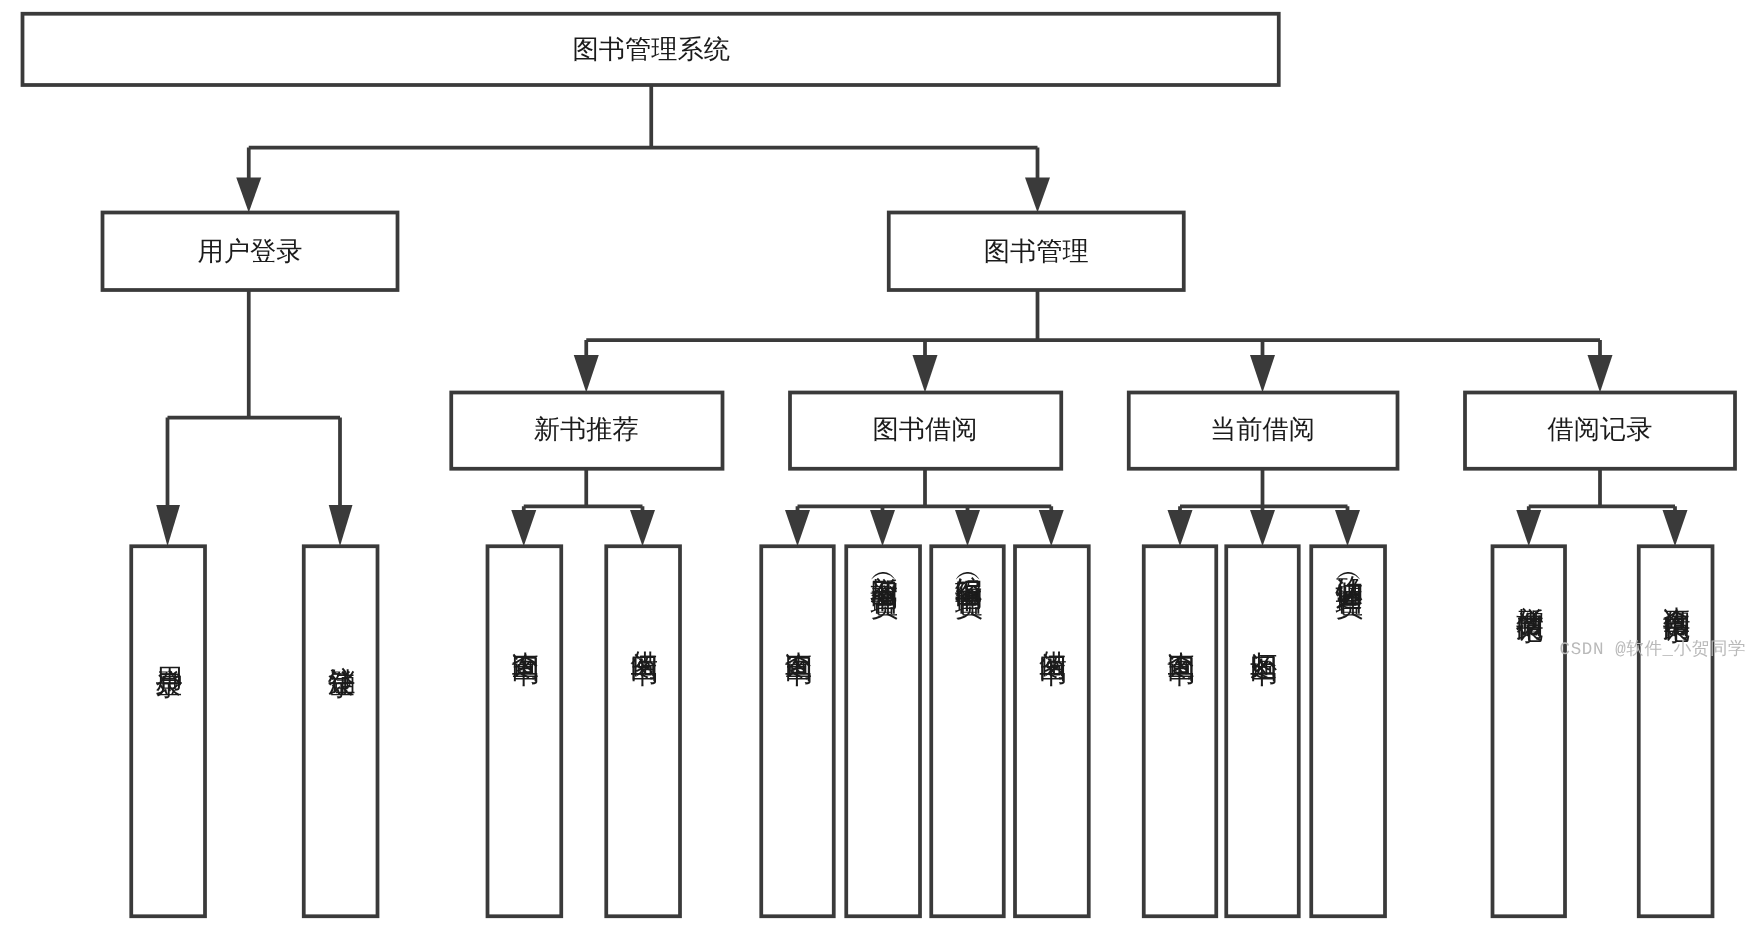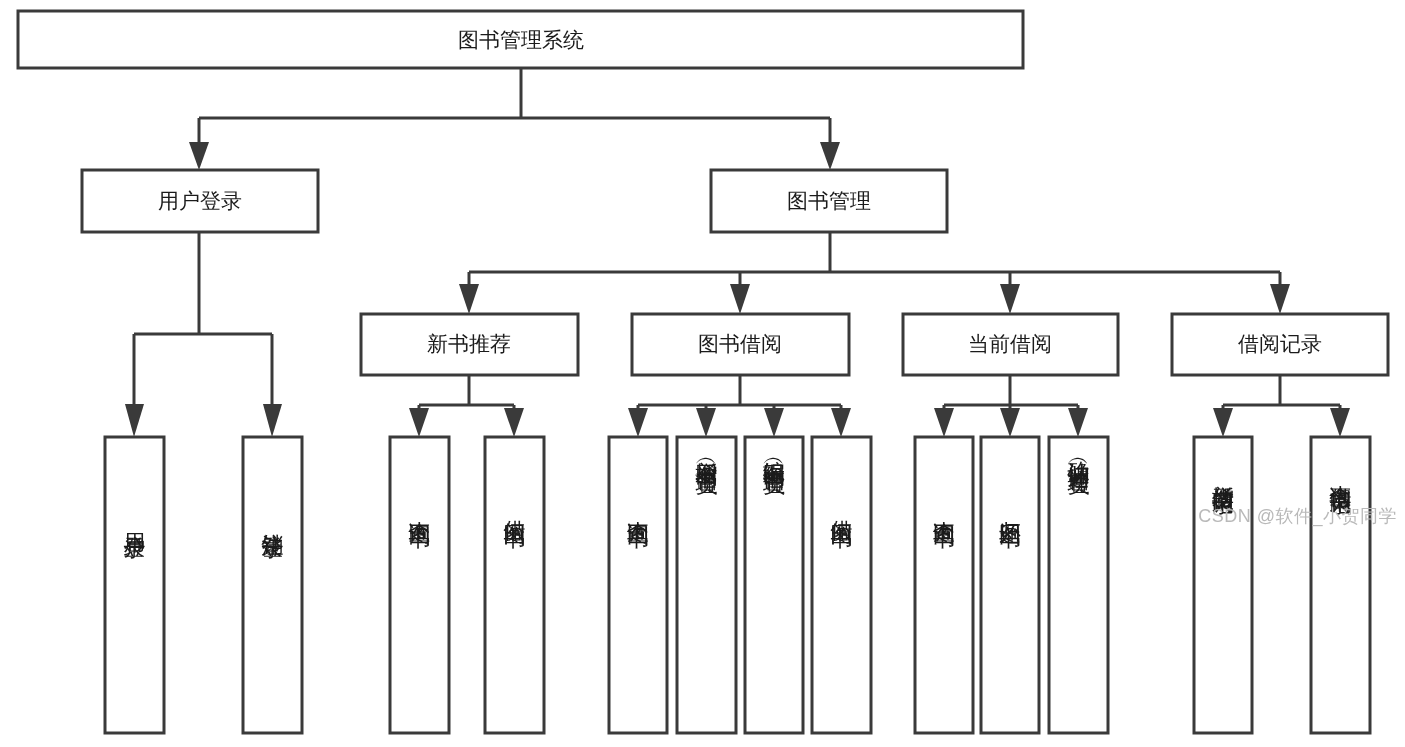--- a/index.html
+++ b/index.html
@@ -62,22 +62,22 @@
     font-size: 22px;
     line-height: 1.18;
     letter-spacing: 2px;
     color: #1b1b1b;
     white-space: nowrap;
   }
   .watermark {
     position: absolute;
     right: 8px;
     bottom: 6px;
-    font-family: Liberation Sans, sans-serif;
-    font-size: 18px;
+    font-family: Liberation Mono, monospace;
+    font-size: 14px;
     color: #b9b9b9;
     letter-spacing: 0.5px;
     white-space: nowrap;
   }
 </style>
 </head>
 <body>
 
 <div id="diagram-root">
 

